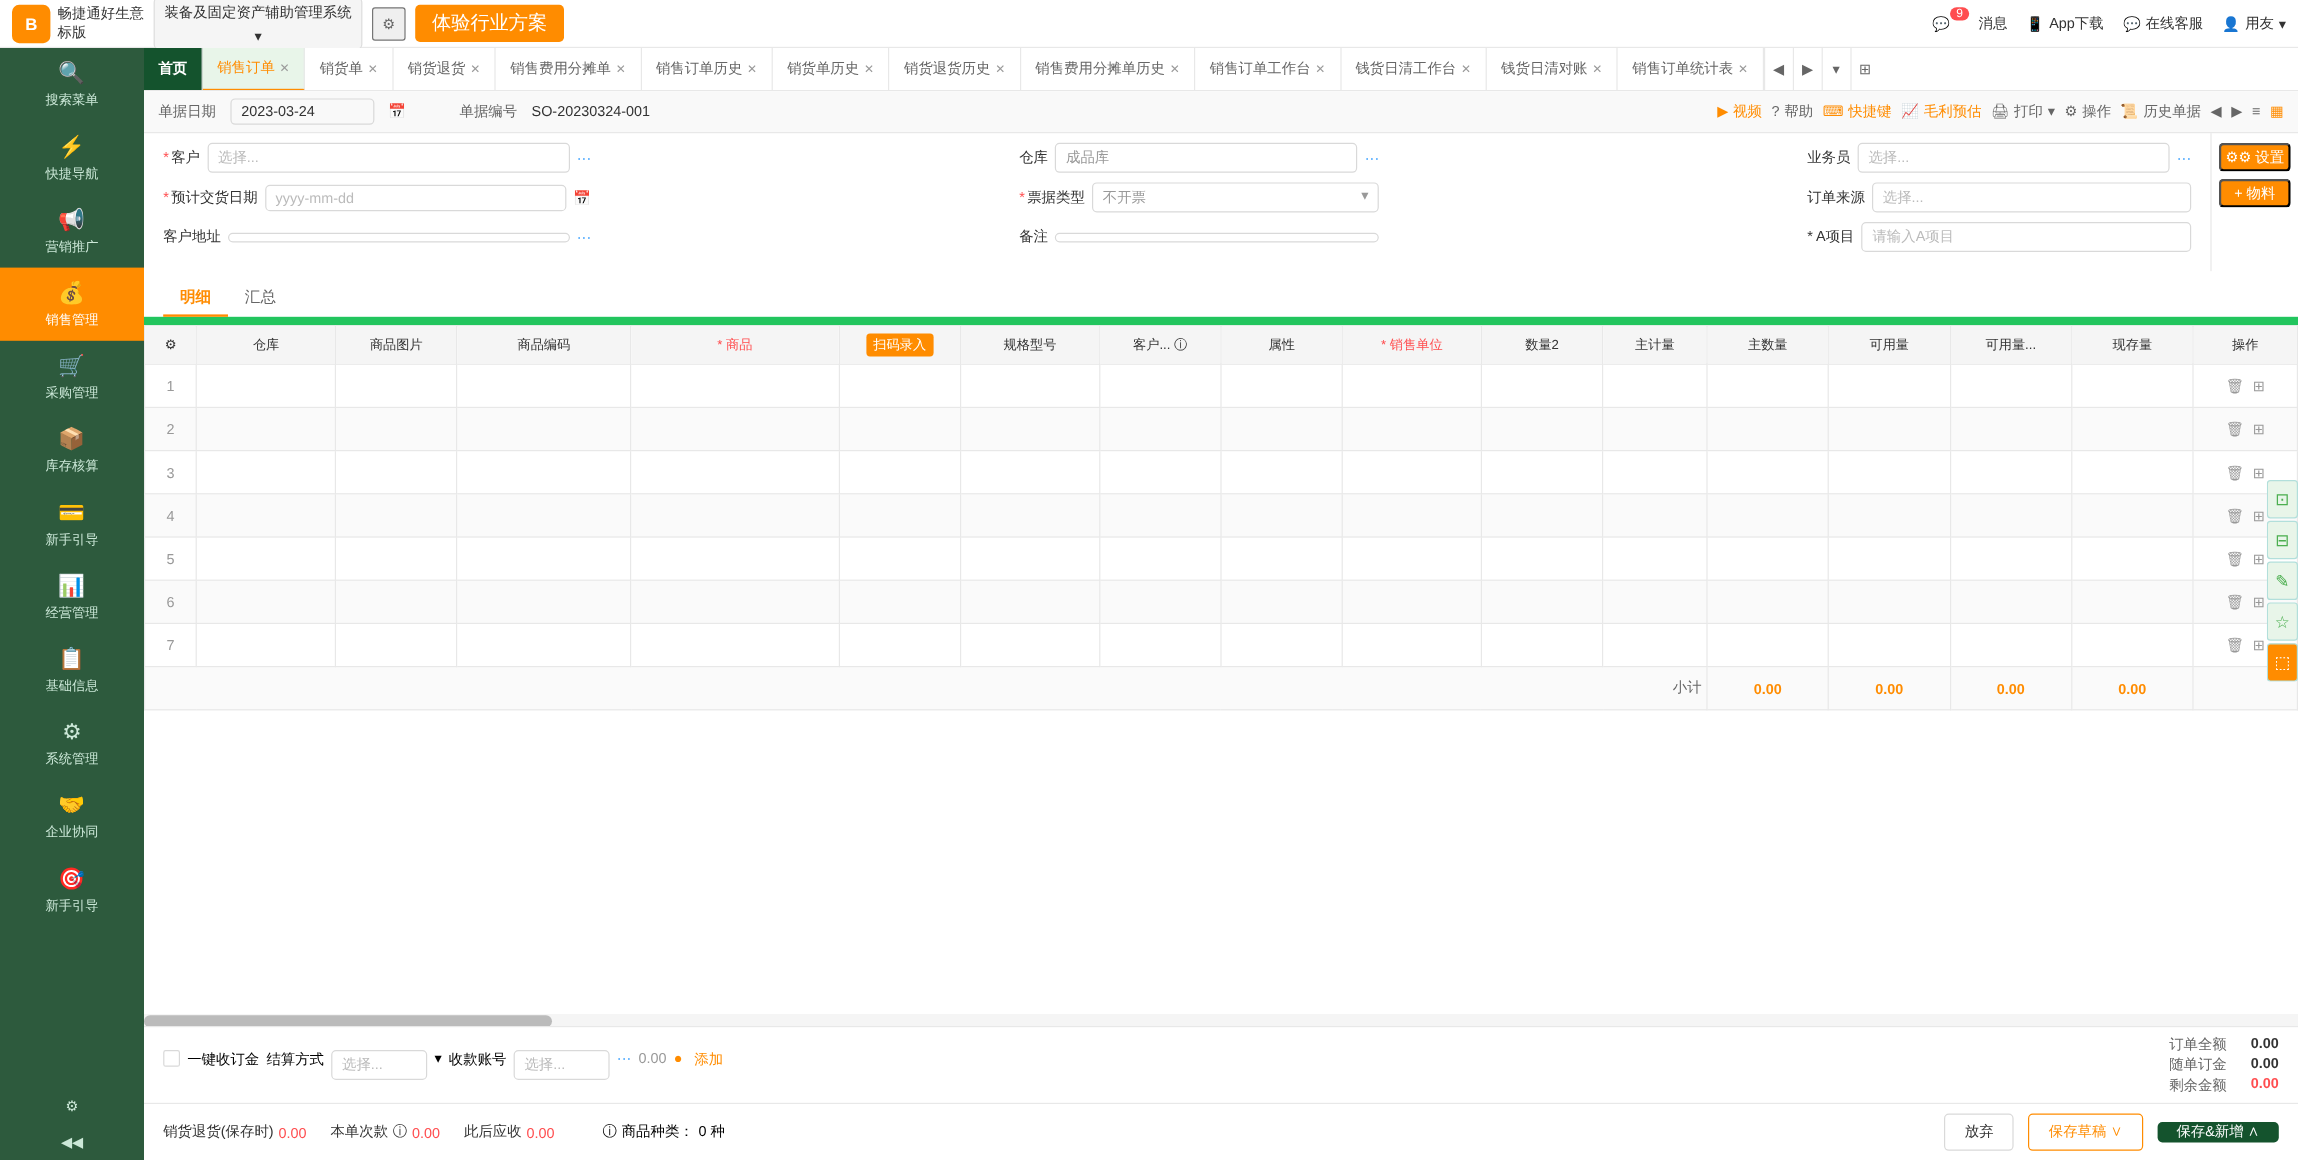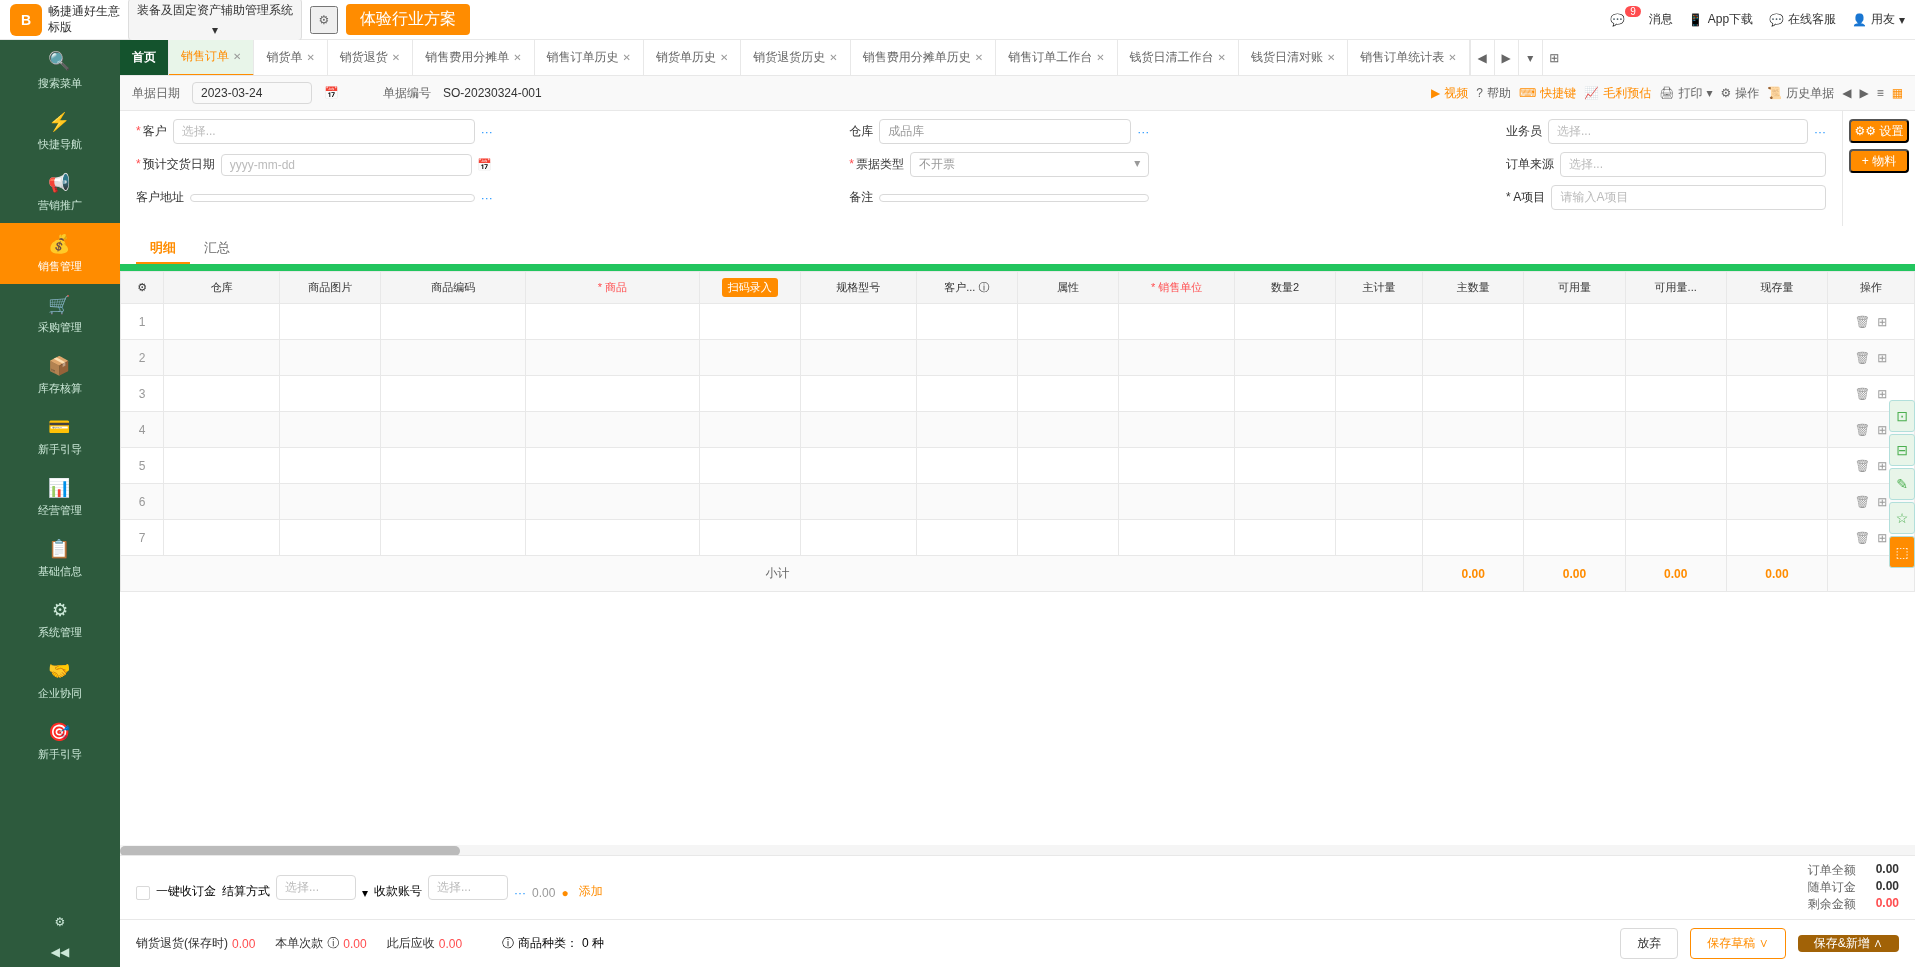--- a/index.html
+++ b/index.html
@@ -92,21 +92,21 @@
     
     .footer-bar { display: flex; align-items: center; padding: 8px 16px; border-top: 1px solid #e8e8e8; background: #fff; flex-shrink: 0; }
     .footer-item { font-size: 12px; color: #333; display: flex; align-items: center; gap: 4px; margin-right: 20px; }
     .footer-item .val { color: #ff4d4f; }
     .footer-right { margin-left: auto; display: flex; align-items: center; gap: 12px; }
     .summary-row { display: flex; justify-content: space-between; gap: 20px; }
     .summary-label { color: #666; }
     .summary-val { color: #333; font-weight: bold; }
     .discard-btn { border: 1px solid #d9d9d9; background: white; border-radius: 4px; padding: 6px 16px; cursor: pointer; font-size: 12px; color: #333; }
     .save-draft-btn { border: 1px solid #ff8c00; background: white; border-radius: 4px; padding: 6px 16px; cursor: pointer; font-size: 12px; color: #ff8c00; }
-    .save-new-btn { background: #a16207; color: white; border: none; border-radius: 4px; padding: 0 16px; cursor: pointer; font-size: 12px; display: flex; align-items: center; gap: 3px; text-align: right; }
+    .save-new-btn { background: #14532d; color: white; border: none; border-radius: 4px; padding: 0 16px; cursor: pointer; font-size: 12px; display: flex; align-items: center; gap: 3px; text-align: right; }
 
     
     .right-float { position: fixed; right: 0; top: 50%; transform: translateY(-50%); display: flex; flex-direction: column; gap: 2px; z-index: 100; }
     .right-float-btn { width: 26px; height: 32px; background: #e8f5e9; border: 1px solid #b2dfdb; display: flex; align-items: center; justify-content: center; cursor: pointer; color: #4caf50; font-size: 14px; border-radius: 3px; }
 
     .checkbox { width: 14px; height: 14px; border: 1px solid #d9d9d9; border-radius: 2px; cursor: pointer; display: inline-block; }
 
     
     .scroll-bar-area { height: 10px; background: #f5f5f5; overflow-x: auto; }
   </style>
@@ -583,39 +583,39 @@
               <td></td>
               <td></td>
               <td></td>
               <td></td>
               <td>
                 <span class="action-icon">🗑</span>
                 <span class="action-icon">⊞</span>
               </td>
             </tr>
             <tr class="total-row">
-              <td colspan="12" style="text-align:center; padding-left:16px;margin-top:24px;">
+              <td colspan="12" style="text-align:right; padding-left:16px;margin-top:24px;">
                 <span class="total-label">小计</span>
               </td>
               <td style="color:#ff8c00; font-weight:bold;">0.00</td>
               <td style="color:#ff8c00; font-weight:bold;">0.00</td>
               <td style="color:#ff8c00; font-weight:bold;">0.00</td>
               <td style="color:#ff8c00; font-weight:bold;">0.00</td>
               <td></td>
             </tr>
           </tbody>
         </table>
       </div>
 
       <div class="scroll-bar-area">
         <div style="width:340px; height:10px; background:#bbb; border-radius:5px; margin:0; display:inline-block;"></div>
       </div>
 
       <div class="bottom-bar">
-        <div style="display:flex; align-items:flex-end; gap:6px;">
+        <div style="display:flex; align-items:flex-start; gap:6px;">
           <span class="checkbox"></span>
           <span>一键收订金</span>
           <span>结算方式</span>
           <div class="form-input" style="min-width:80px;">
             <span class="form-input-placeholder">选择...</span>
           </div>
           <span>▾</span>
           <span>收款账号</span>
           <div class="form-input" style="min-width:80px;">
             <span class="form-input-placeholder">选择...</span>

